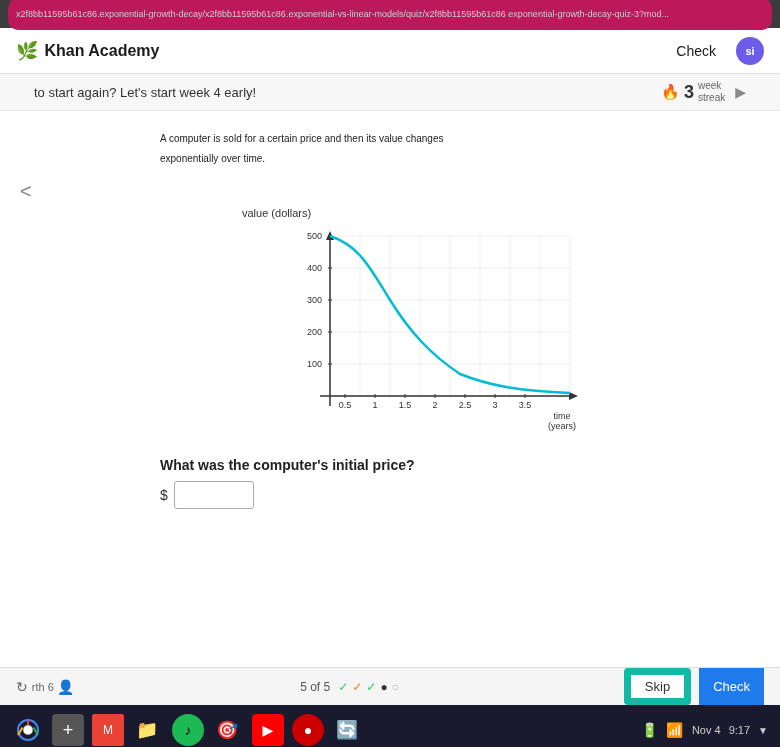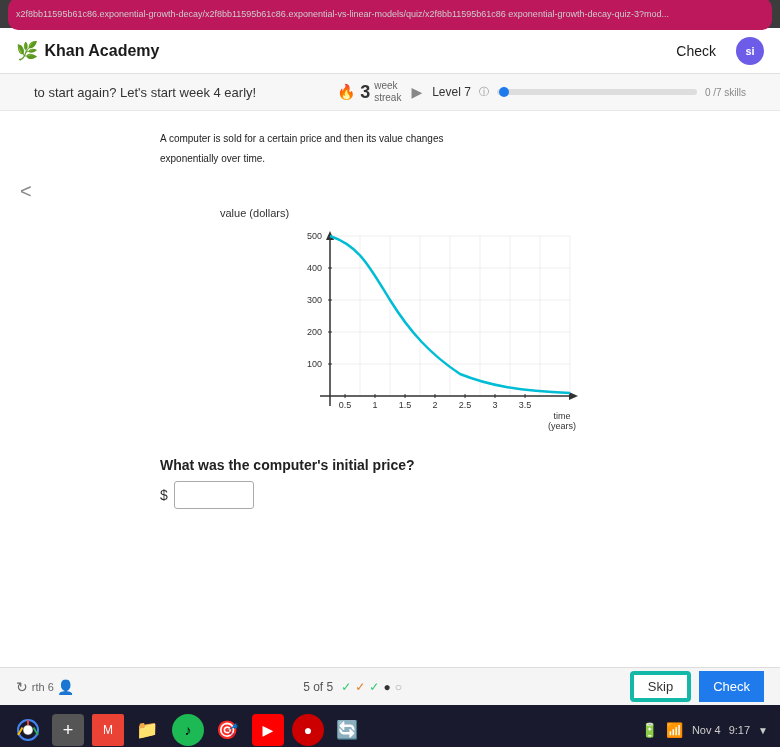--- a/index.html
+++ b/index.html
@@ -249,21 +249,21 @@
       color: #555;
     }
     .check-green { color: #2ecc71; }
     .check-orange { color: #e67e22; }
     .bottom-right {
       display: flex;
       gap: 8px;
     }
     .skip-btn {
       background: #fff;
-      border: 4px solid #14b8a6;
+      border: 7px solid #14b8a6;
       border-radius: 4px;
       padding: 4px 14px;
       font-size: 13px;
       cursor: pointer;
       color: #333;
     }
     .check-btn {
       background: #1f7aec;
       border: none;
       border-radius: 0;
@@ -350,43 +350,35 @@
     <div class="streak-info">
       <div class="streak-badge">
         <span class="fire-icon">🔥</span>
         <span class="streak-num">3</span>
         <div class="streak-label">
           <div>week</div>
           <div>streak</div>
         </div>
       </div>
       <span style="color:#888; font-size:14px;">▶</span>
-      <div class="level-section">
-        <span class="level-text">Level 7</span>
-        <span style="font-size:10px;color:#888;">ⓘ</span>
-        <div class="progress-bar-container">
-          <div class="progress-dot"></div>
-        </div>
-        <span class="skills-text">0 /7 skills</span>
-      </div>
     </div>
   </div>
 
   <div class="content-area" style="position:relative;">
     
     
     <div class="left-arrow" style="position:absolute; left:20px; top:80px; font-size:20px; color:#888; cursor:pointer;">&lt;</div>
 
     <p class="problem-text">A computer is sold for a certain price and then its value changes</p>
     <p class="problem-text" style="margin-top:-8px;">exponentially over time.</p>
     <br>
 
     
     <div class="graph-section">
-      <div style="align-self:flex-start; margin-left:60px; font-size:11px; color:#333; margin-bottom:2px;">value (dollars)</div>
+      <div style="align-self:flex-start; margin-left:82px; font-size:11px; color:#333; margin-bottom:2px;">value (dollars)</div>
 
       <svg class="chart-svg" viewBox="0 0 300 210" xmlns="http://www.w3.org/2000/svg">
 
         <line x1="50" y1="10" x2="50" y2="170" stroke="#ccc" stroke-width="0.5"></line>
         <line x1="80" y1="10" x2="80" y2="170" stroke="#ddd" stroke-width="0.5"></line>
         <line x1="110" y1="10" x2="110" y2="170" stroke="#ddd" stroke-width="0.5"></line>
         <line x1="140" y1="10" x2="140" y2="170" stroke="#ddd" stroke-width="0.5"></line>
         <line x1="170" y1="10" x2="170" y2="170" stroke="#ddd" stroke-width="0.5"></line>
         <line x1="200" y1="10" x2="200" y2="170" stroke="#ddd" stroke-width="0.5"></line>
         <line x1="230" y1="10" x2="230" y2="170" stroke="#ddd" stroke-width="0.5"></line>

